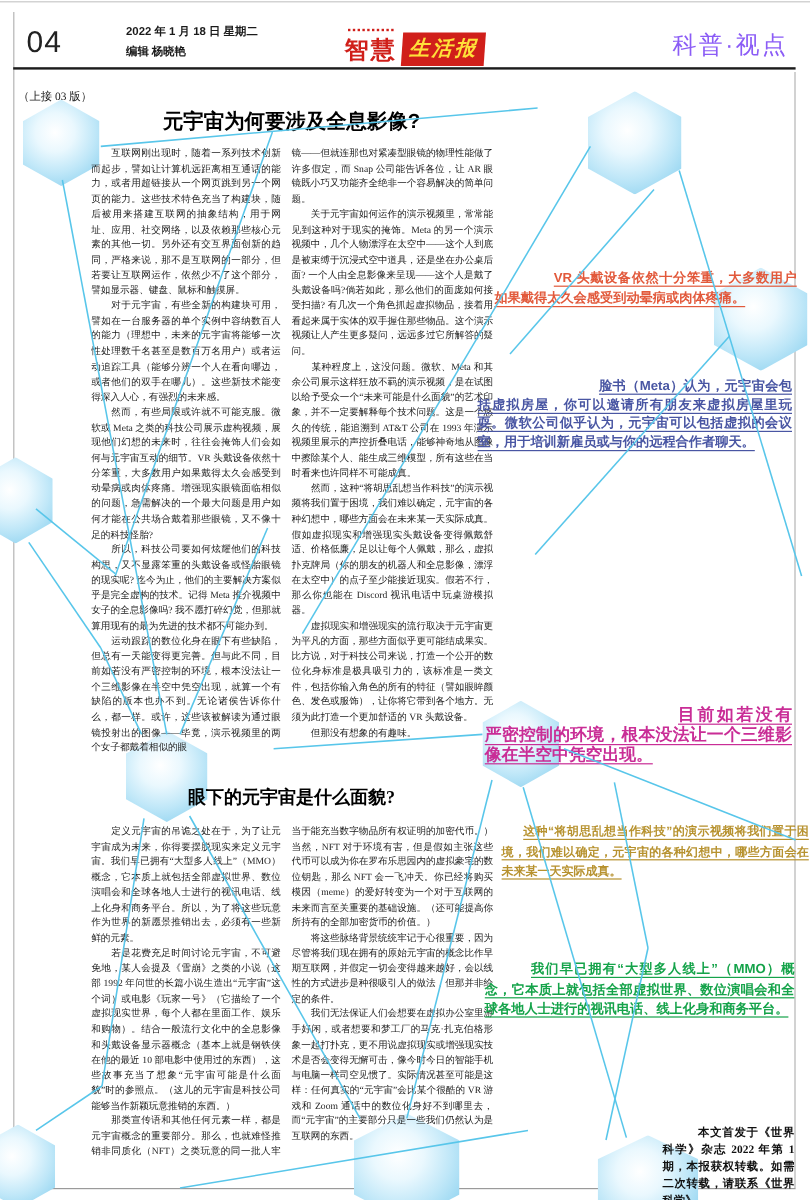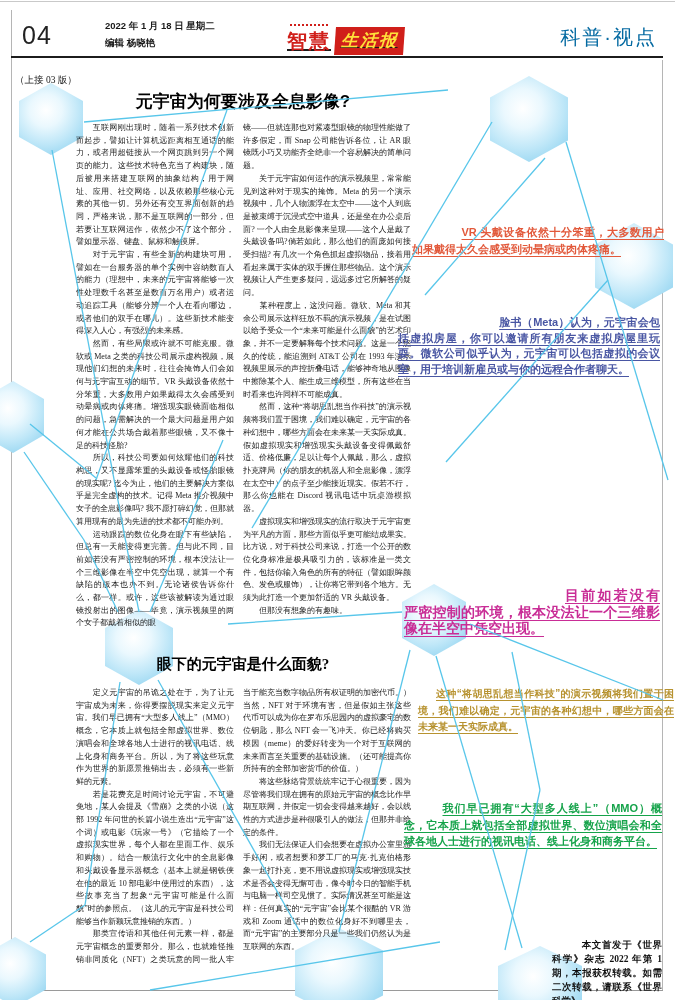--- a/index.html
+++ b/index.html
@@ -20,29 +20,29 @@
   .border-left{position:absolute;left:11px;top:10px;width:1px;height:980px;background:#b5b5b5;}
   .border-right{position:absolute;left:662px;top:60px;width:1px;height:930px;background:#b5b5b5;}
   .border-bottom{position:absolute;left:11px;top:990px;width:652px;height:1px;background:#9a9a9a;}
   .header-rule{position:absolute;left:11px;top:56px;width:652px;height:2px;background:#1c1c1c;}
 
   
   .pagenum{position:absolute;left:22px;top:21px;font-family:"Liberation Sans","DejaVu Sans",sans-serif;
     font-size:25px;font-weight:400;letter-spacing:1px;color:#222;}
   .dateblock{position:absolute;left:105px;top:20px;font-family:"Liberation Sans","DejaVu Sans",sans-serif;}
   .dateblock .date{font-size:9.5px;font-weight:bold;}
-  .dateblock .editor{font-size:9.5px;font-weight:bold;margin-top:4px;}
-  .masthead{position:absolute;left:287px;top:24px;display:flex;align-items:flex-end;text-decoration:underline;}
+  .dateblock .editor{font-size:9.5px;font-weight:bold;margin-top:4px;font-family:Liberation Serif, serif;}
+  .masthead{position:absolute;left:287px;top:24px;display:flex;align-items:flex-end;}
   .mh-left{display:flex;flex-direction:column;align-items:center;margin-right:4px;}
   .mh-dots{width:38px;border-top:2px dotted var(--masthead-red);margin-bottom:2px;}
   .mh1{color:var(--masthead-red);font-size:20px;font-weight:bold;letter-spacing:2px;}
   .mh2{display:inline-block;background:var(--masthead-red);color:#ffe13a;font-size:17px;
     font-weight:bold;font-style:italic;padding:2px 6px 3px 6px;letter-spacing:2px;transform:skewX(-4deg);}
   .section-title{position:absolute;right:18px;top:24px;font-family:"Liberation Sans","DejaVu Sans",sans-serif;
-    font-size:20px;letter-spacing:2px;color:#0369a1;}
+    font-size:20px;letter-spacing:2px;color:#8b5cf6;}
 
   .contnote{position:absolute;left:15px;top:74px;font-size:9.5px;}
 
   
   .art-title{position:absolute;left:75px;width:336px;text-align:center;
     font-family:"Liberation Sans","DejaVu Sans",sans-serif;font-weight:bold;color:#000;}
   #t1{top:90px;font-size:17px;}
   #t2{top:655px;font-size:15px;font-family:Liberation Serif, serif;}
   .col{position:absolute;overflow:hidden;font-size:8px;line-height:12.7px;text-align:justify;}
   .col p{margin:0;text-align:justify;text-justify:inter-ideograph;}

